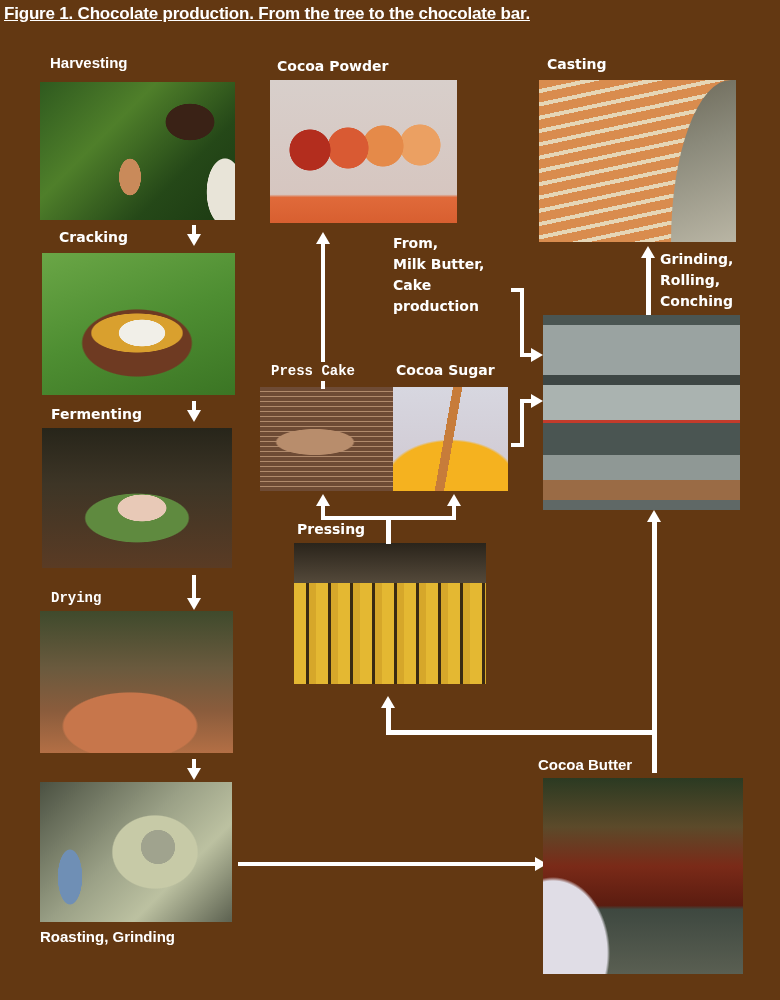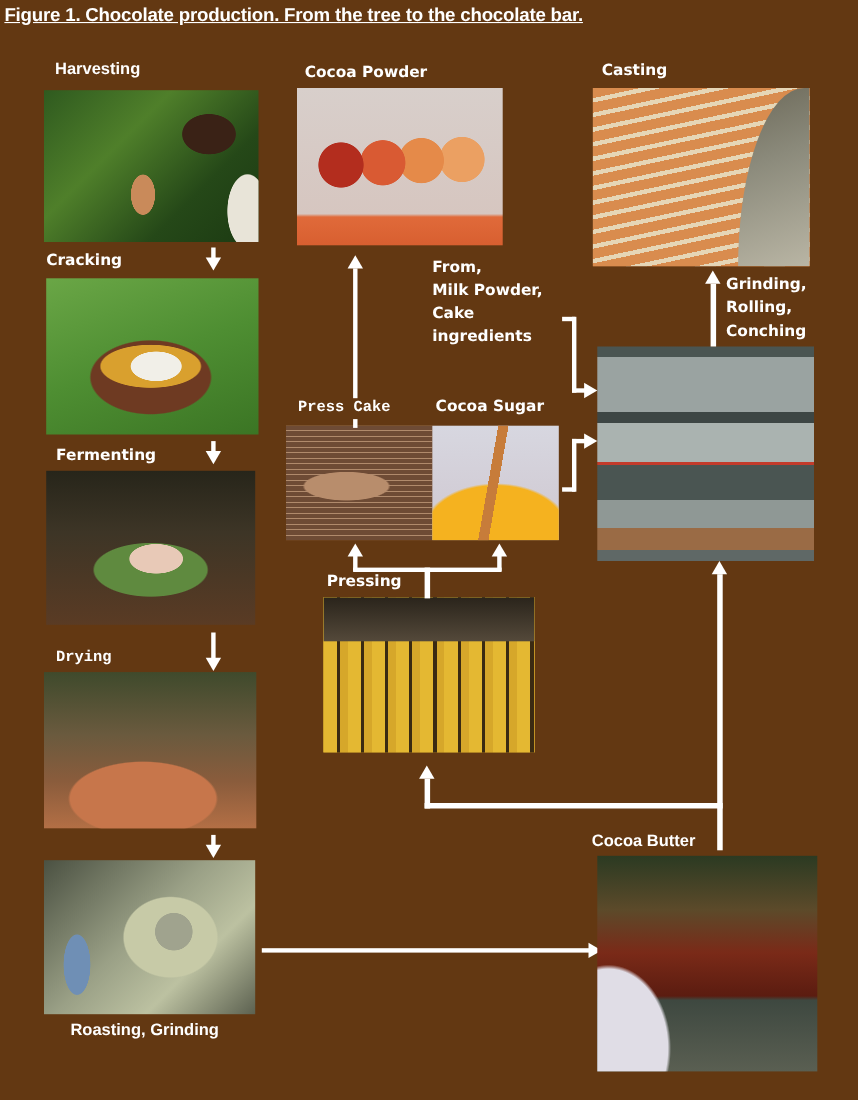--- a/index.html
+++ b/index.html
@@ -99,37 +99,37 @@
 </head>
 <body>
 
 <div class="title">Figure 1. Chocolate production. From the tree to the chocolate bar.</div>
 
 <div class="label narrow" style="left:50px;top:52px;">Harvesting</div>
 <div class="photo" id="p-harvest"></div>
 <div class="arrow-down" style="left:187px;top:234px;"></div>
 <div class="line" style="left:192px;top:225px;width:4px;height:10px;"></div>
 
-<div class="label wide" style="left:42px;top:227px;">Cracking</div>
+<div class="label wide" style="left:59px;top:227px;">Cracking</div>
 <div class="photo" id="p-crack"></div>
 <div class="line" style="left:192px;top:401px;width:4px;height:10px;"></div>
 <div class="arrow-down" style="left:187px;top:410px;"></div>
 
 <div class="label wide" style="left:51px;top:404px;">Fermenting</div>
 <div class="photo" id="p-ferment"></div>
 <div class="line" style="left:192px;top:575px;width:4px;height:24px;"></div>
 <div class="arrow-down" style="left:187px;top:598px;"></div>
 
 <div class="label wide" style="left:51px;top:588px;font-family:Liberation Mono, monospace;">Drying</div>
 <div class="photo" id="p-dry"></div>
 <div class="line" style="left:192px;top:759px;width:4px;height:10px;"></div>
 <div class="arrow-down" style="left:187px;top:768px;"></div>
 
 <div class="photo" id="p-roast"></div>
-<div class="label narrow" style="left:40px;top:926px;margin-left:24px;">Roasting, Grinding</div>
+<div class="label narrow" style="left:40px;top:926px;">Roasting, Grinding</div>
 
 <div class="line" style="left:238px;top:862px;width:300px;height:4px;"></div>
 <div class="arrow-right" style="left:535px;top:857px;"></div>
 
 <div class="label narrow" style="left:538px;top:754px;">Cocoa Butter</div>
 <div class="photo" id="p-paste"></div>
 
 <div class="line" style="left:652px;top:522px;width:5px;height:251px;"></div>
 <div class="arrow-up" style="left:647px;top:510px;"></div>
 <div class="line" style="left:386px;top:730px;width:271px;height:5px;"></div>
@@ -151,23 +151,23 @@
 <div class="photo" id="p-butter"></div>
 
 <div class="line" style="left:321px;top:244px;width:4px;height:118px;"></div>
 <div class="line" style="left:321px;top:381px;width:4px;height:8px;"></div>
 <div class="arrow-up" style="left:316px;top:232px;"></div>
 
 <div class="label wide" style="left:277px;top:56px;">Cocoa Powder</div>
 <div class="photo" id="p-powder"></div>
 
 <div class="label wide" style="left:393px;top:233px;">From,</div>
-<div class="label wide" style="left:393px;top:254px;">Milk Powder,</div>
+<div class="label wide" style="left:393px;top:254px;">Milk Butter,</div>
 <div class="label wide" style="left:393px;top:275px;">Cake</div>
-<div class="label wide" style="left:393px;top:296px;">ingredients</div>
+<div class="label wide" style="left:393px;top:296px;">production</div>
 <div class="line" style="left:511px;top:288px;width:12px;height:4px;"></div>
 <div class="line" style="left:520px;top:288px;width:4px;height:69px;"></div>
 <div class="line" style="left:520px;top:353px;width:12px;height:4px;"></div>
 <div class="arrow-right" style="left:531px;top:348px;"></div>
 
 <div class="line" style="left:511px;top:443px;width:12px;height:4px;"></div>
 <div class="line" style="left:520px;top:399px;width:4px;height:48px;"></div>
 <div class="line" style="left:520px;top:399px;width:12px;height:4px;"></div>
 <div class="arrow-right" style="left:531px;top:394px;"></div>
 

